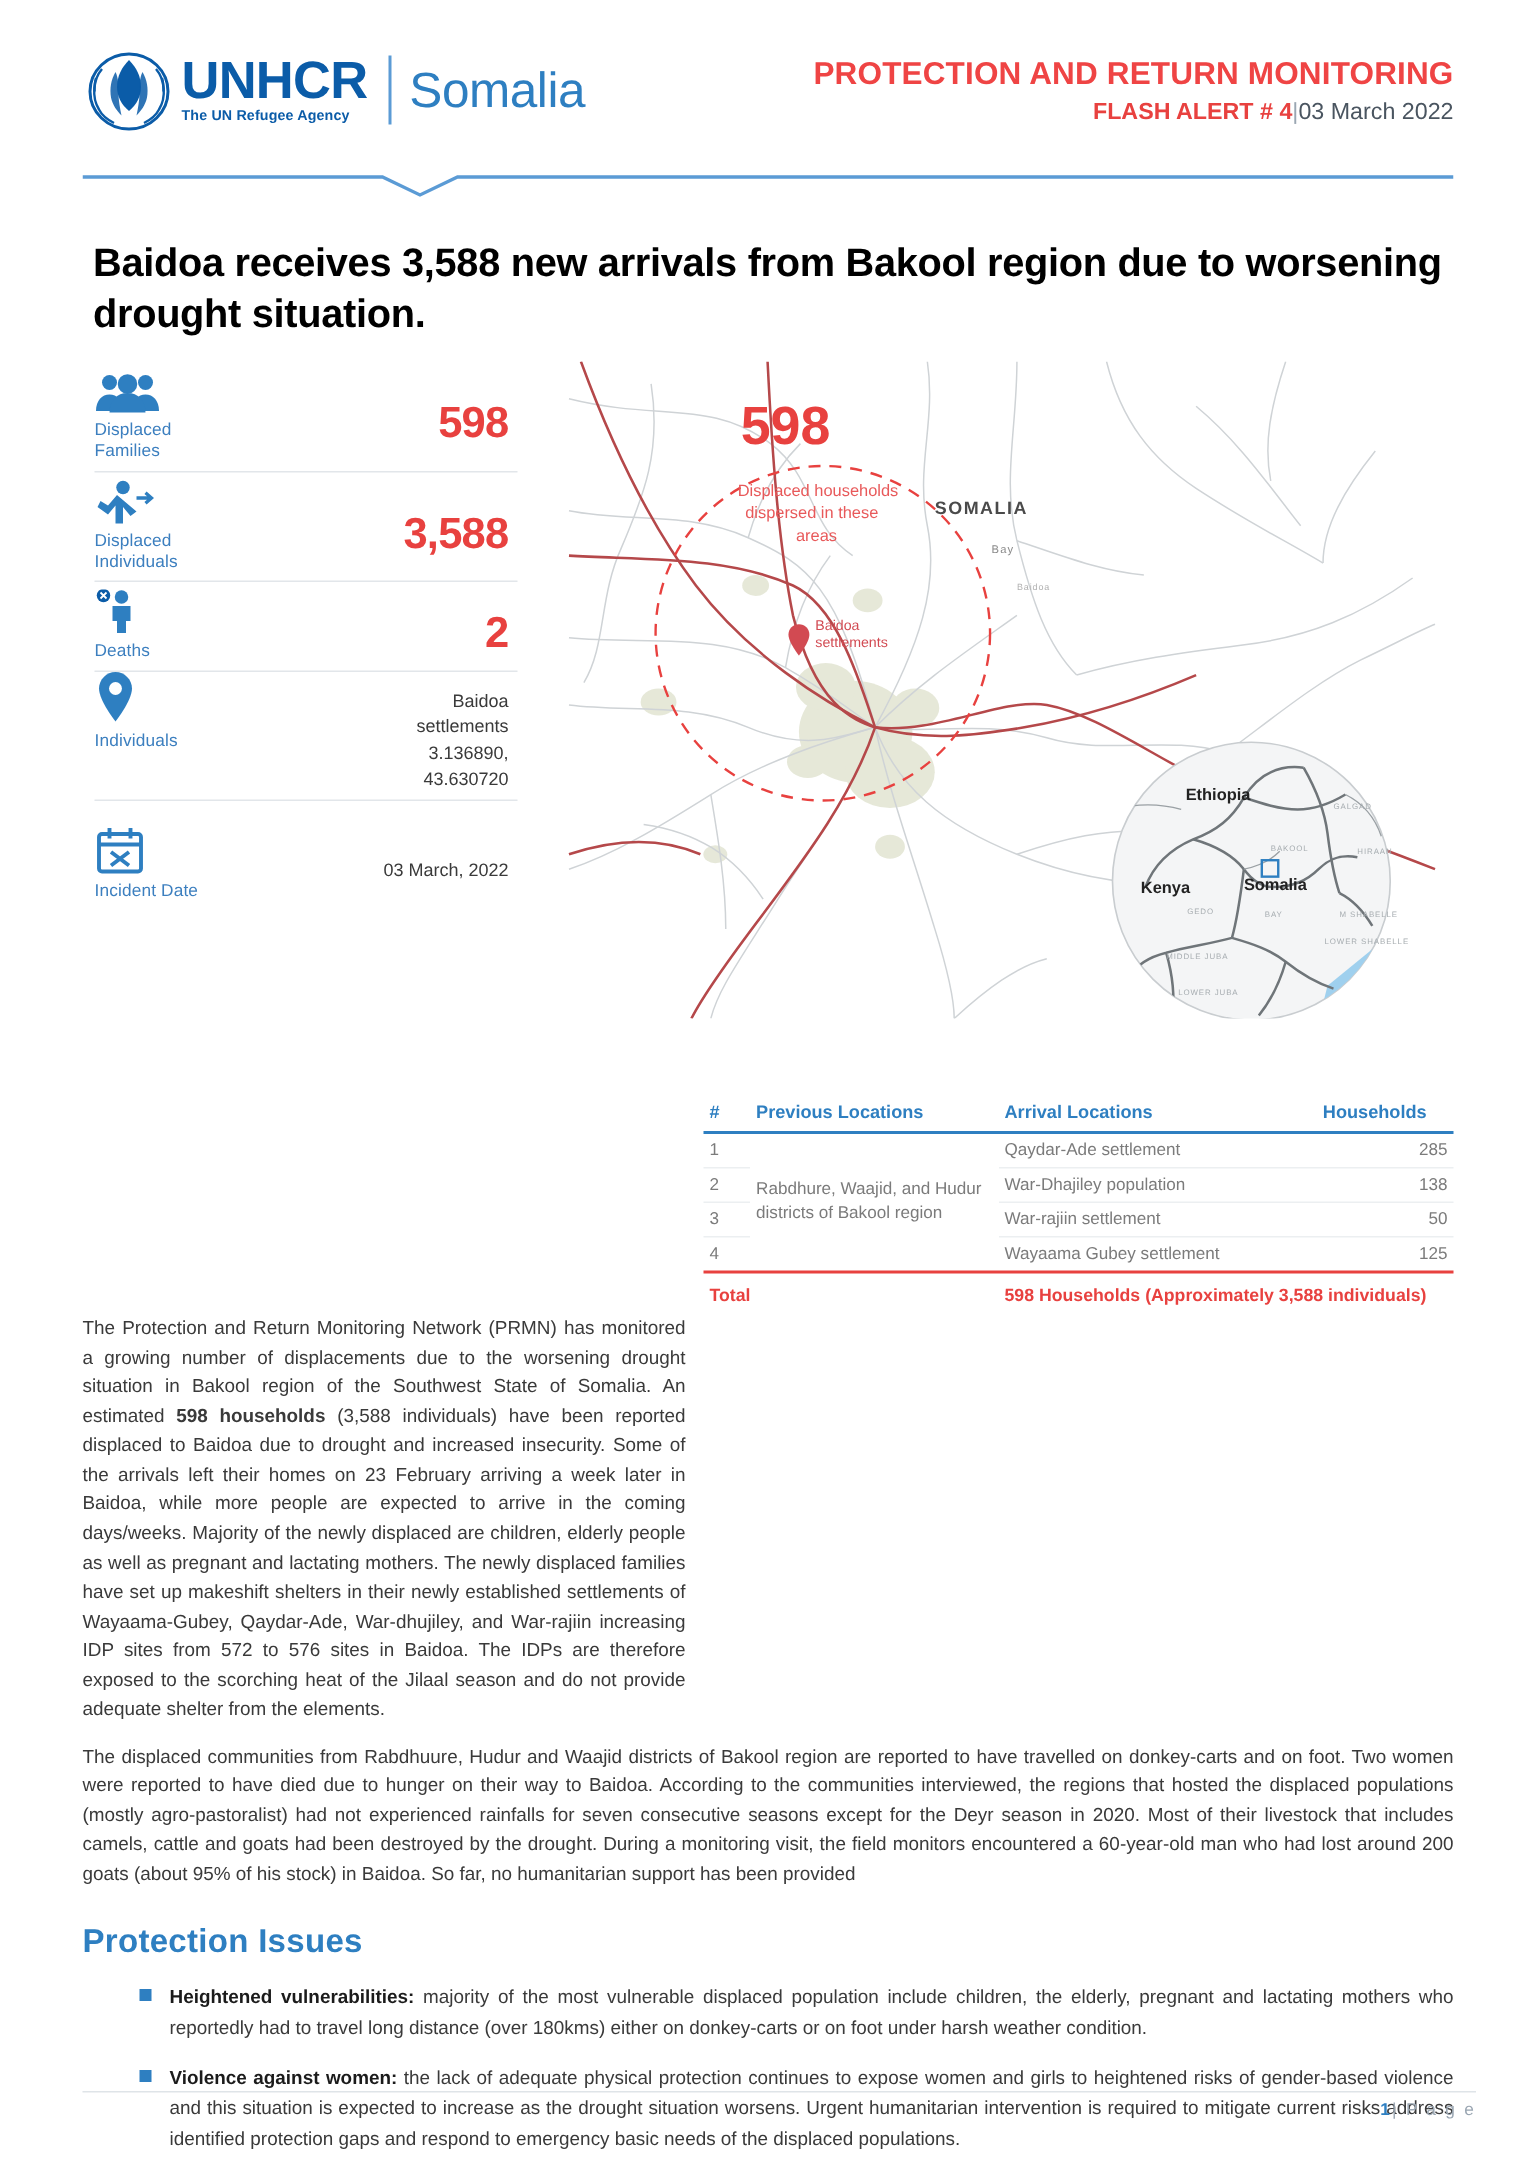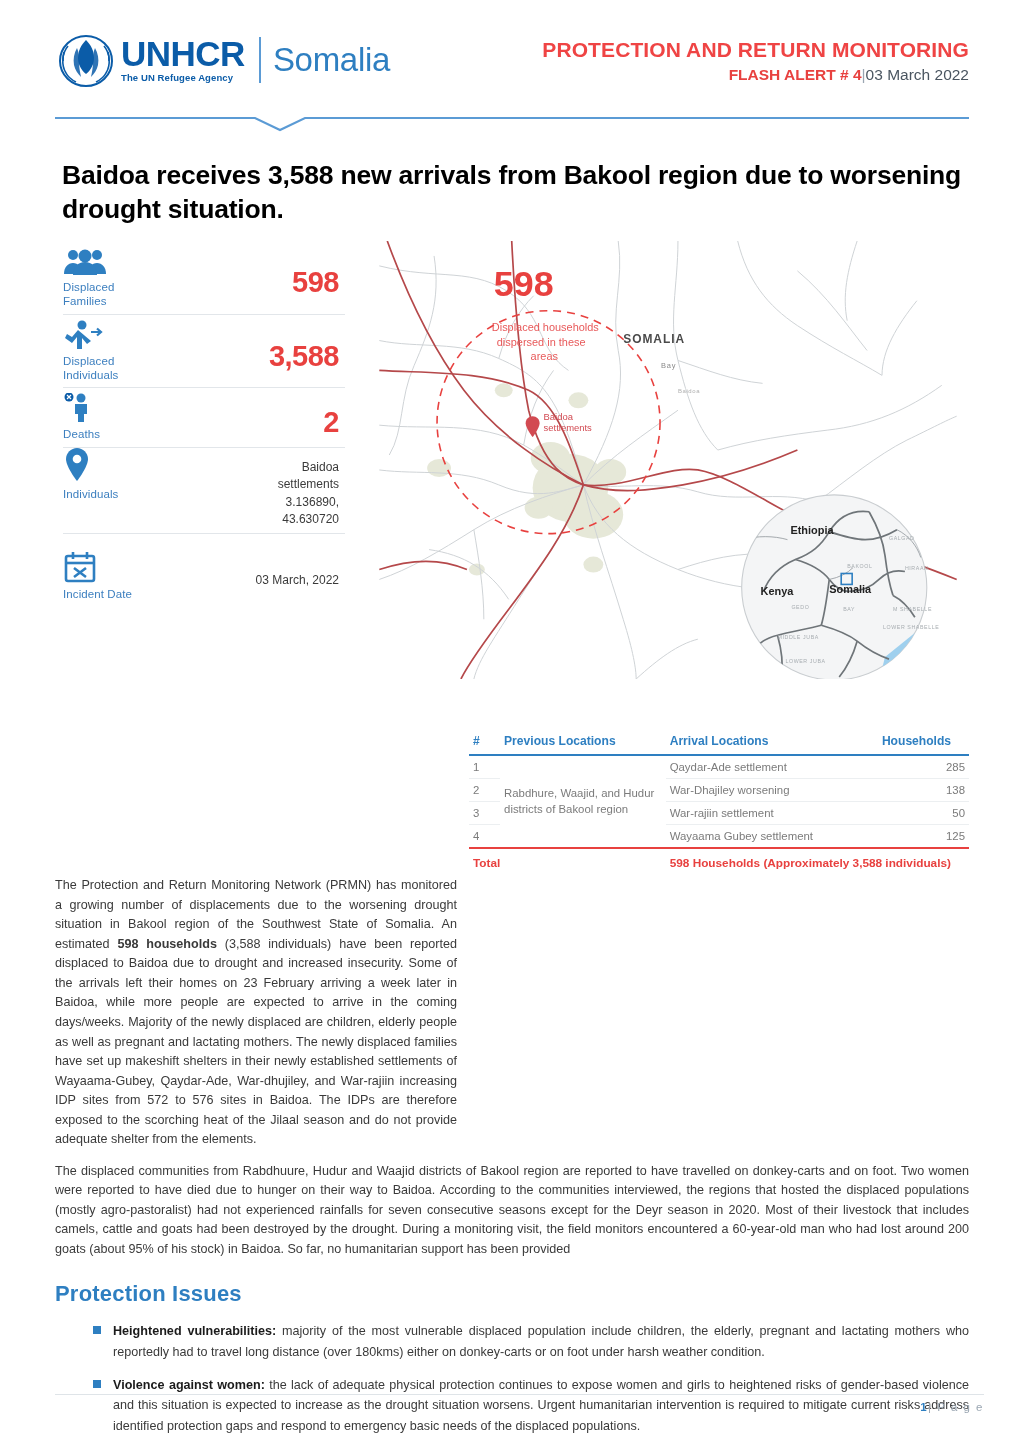--- a/index.html
+++ b/index.html
@@ -397,21 +397,21 @@
         </thead>
         <tbody>
           <tr>
             <td class="num">1</td>
             <td class="merged" rowspan="4">Rabdhure, Waajid, and Hudur districts of Bakool region</td>
             <td>Qaydar-Ade settlement</td>
             <td class="hh">285</td>
           </tr>
           <tr>
             <td class="num">2</td>
-            <td>War-Dhajiley worsening</td>
+            <td>War-Dhajiley population</td>
             <td class="hh">138</td>
           </tr>
           <tr>
             <td class="num">3</td>
             <td>War-rajiin settlement</td>
             <td class="hh">50</td>
           </tr>
           <tr>
             <td class="num">4</td>
             <td>Wayaama Gubey settlement</td>

